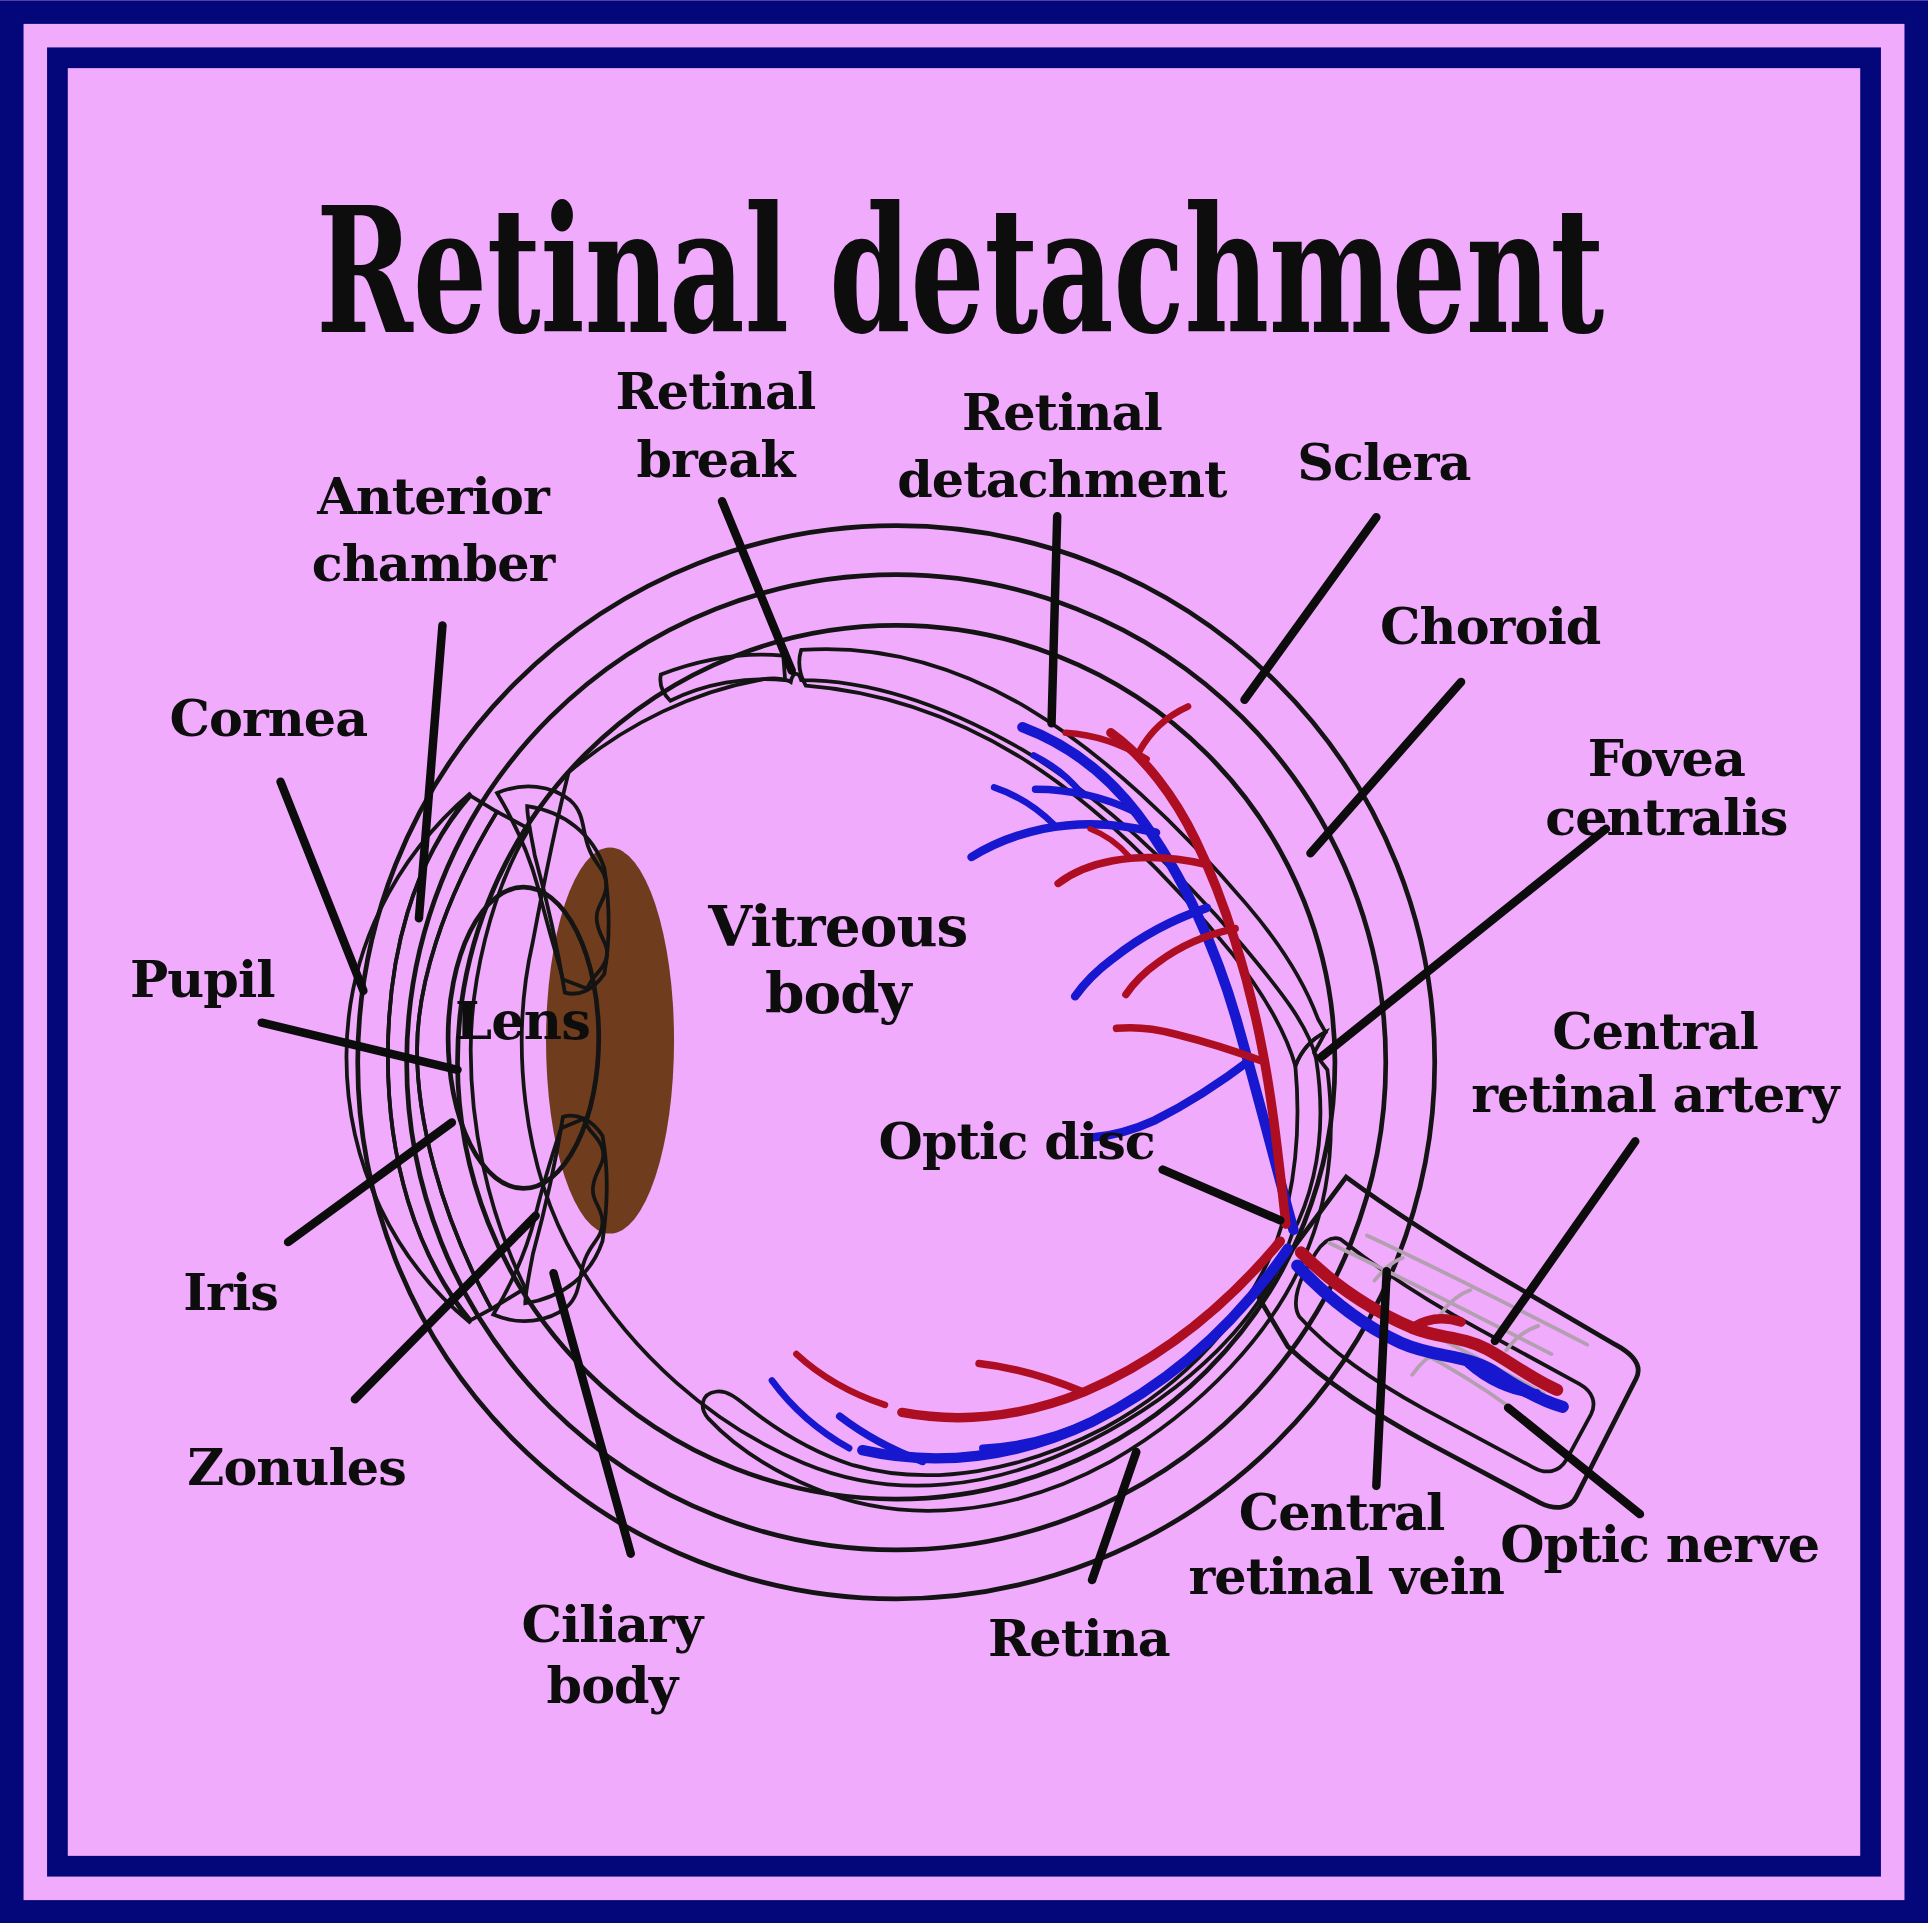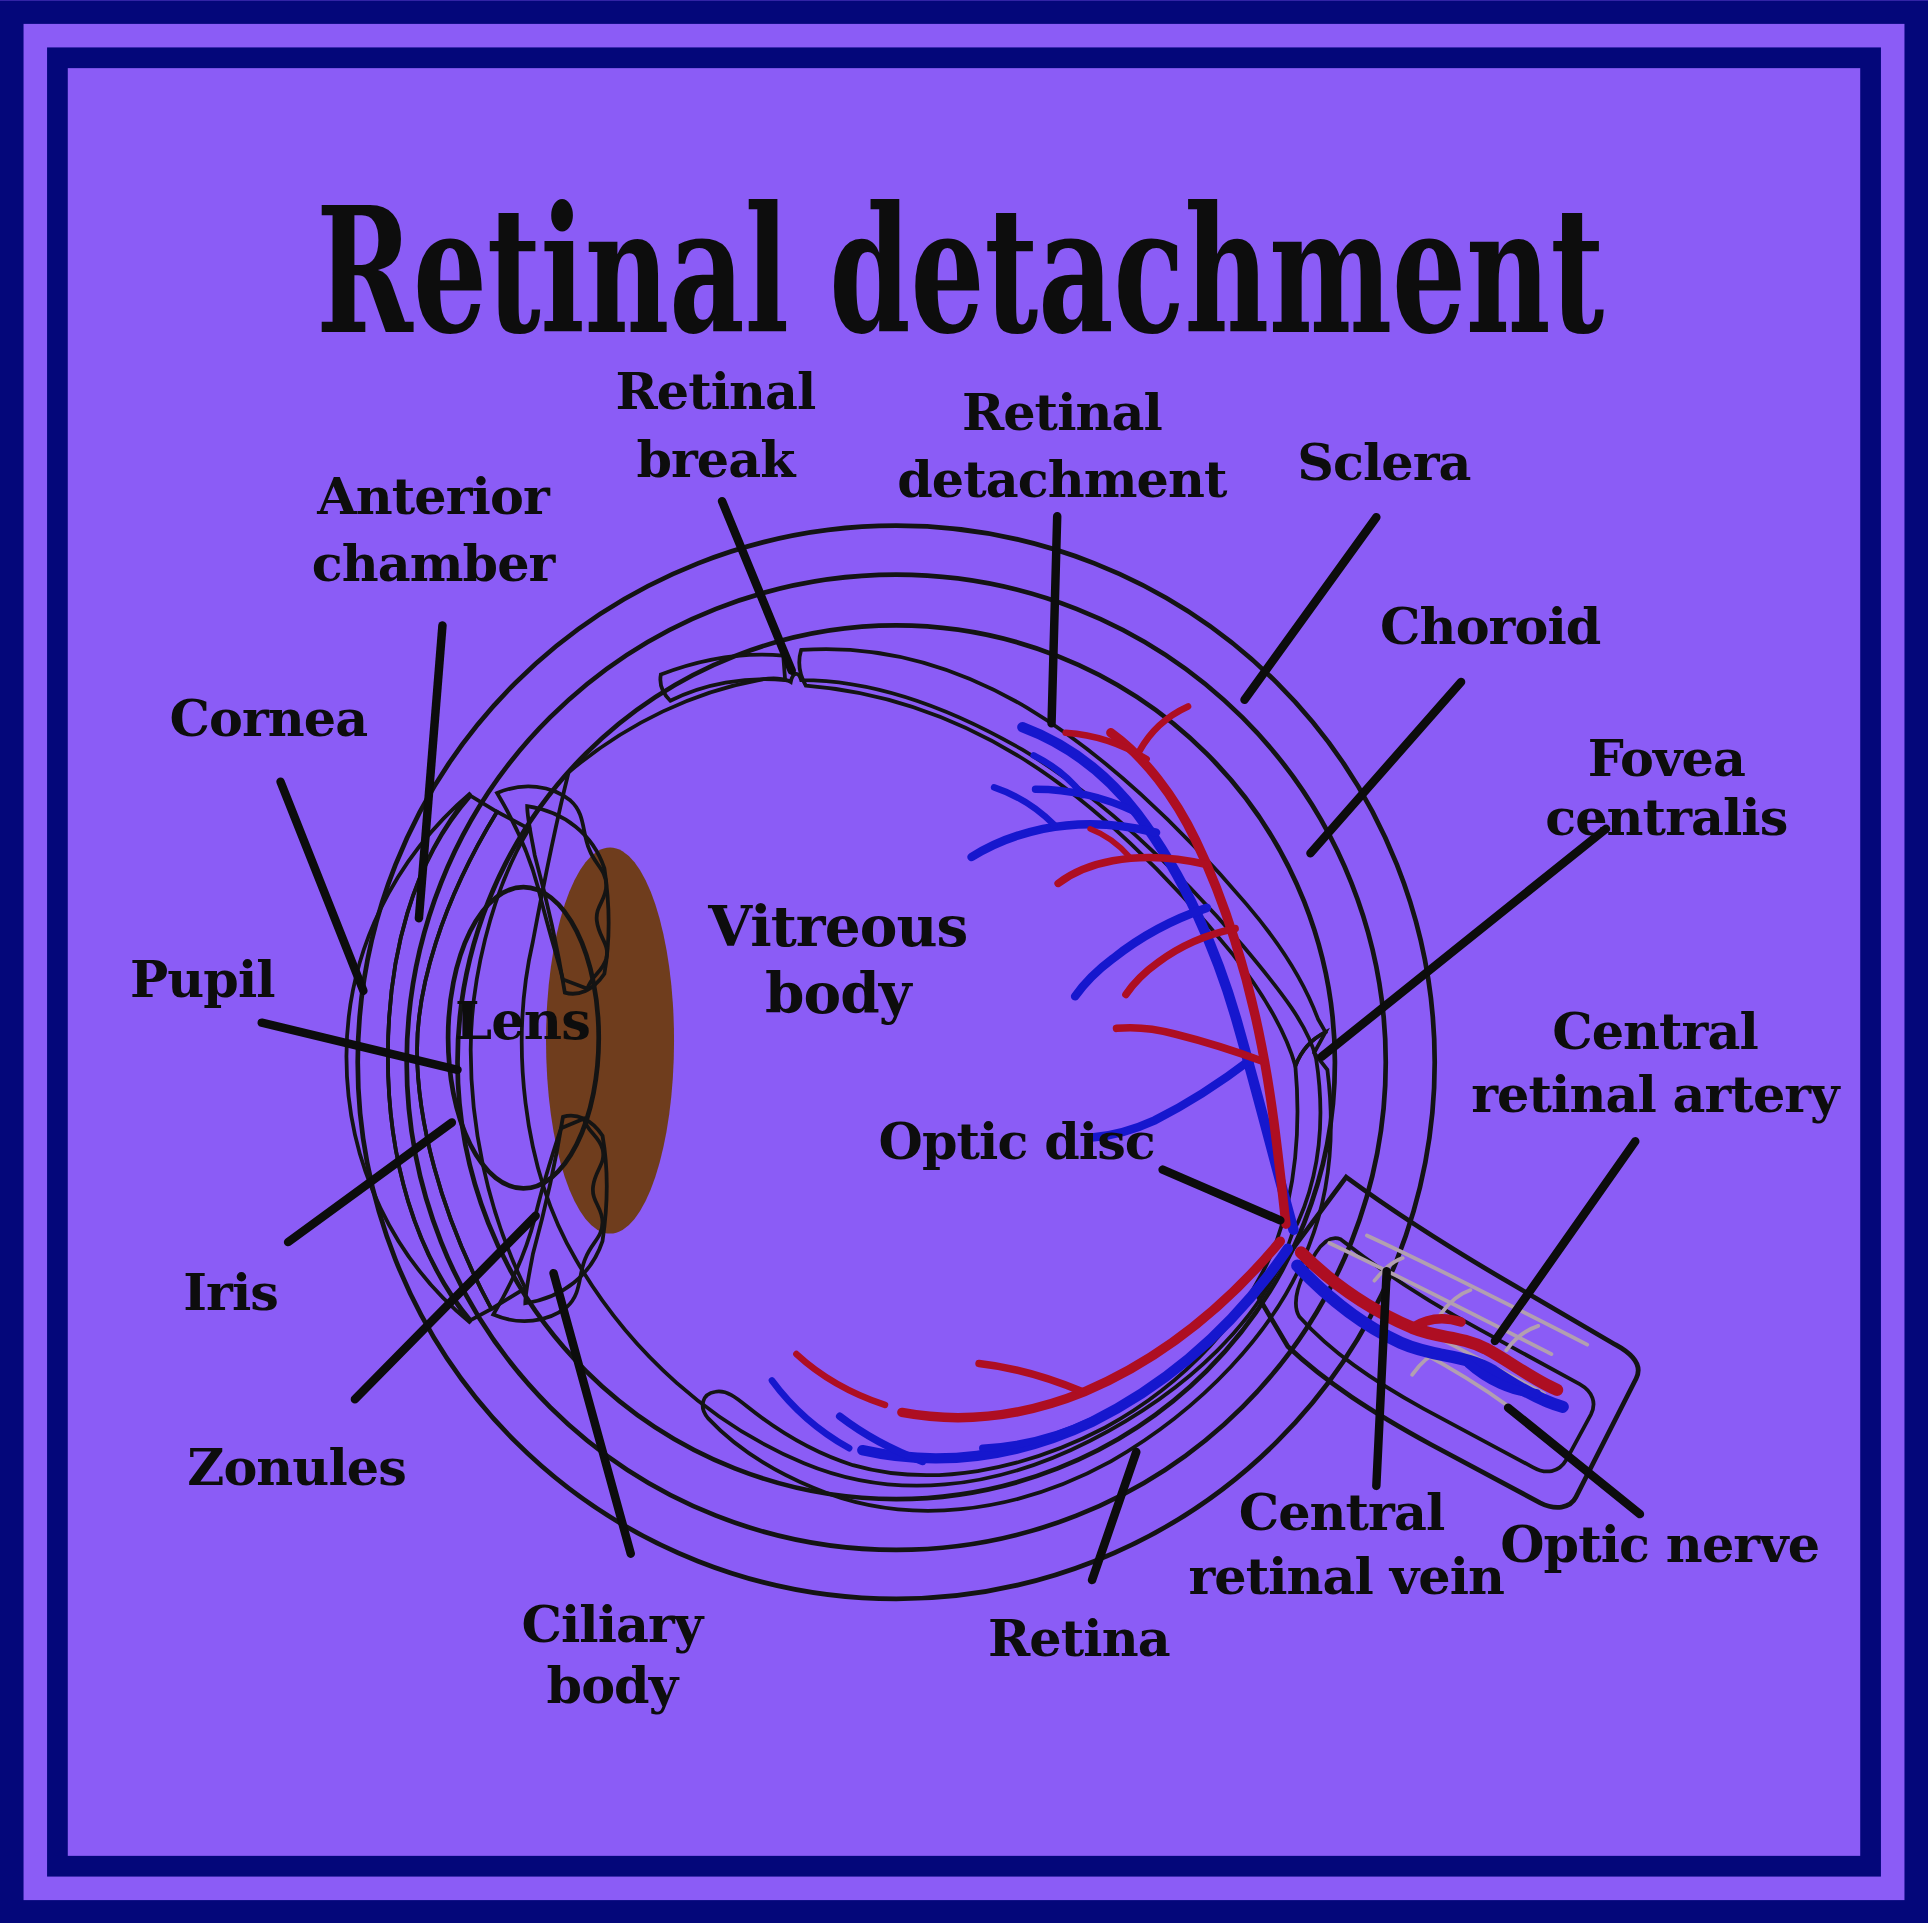--- a/index.html
+++ b/index.html
@@ -1,16 +1,16 @@
 <!DOCTYPE html>
 <html style="font-size:15px"><head>
 <meta charset="utf-8">
 <style>
   html,body{margin:0;padding:0;background:#ffffff;}
-  .page{position:relative;width:1928px;height:1924px;background:#8b5cf6;overflow:hidden;}
+  .page{position:relative;width:1928px;height:1924px;background:#f0abfc;overflow:hidden;}
   svg{position:absolute;left:0;top:0;}
   .lbl{font-family:"DejaVu Serif","Liberation Serif",serif;font-weight:700;fill:#0D0D0D;letter-spacing:-1px;}
   .ttl{font-family:"DejaVu Serif","Liberation Serif",serif;font-weight:700;fill:#0D0D0D;}
   .leader{stroke:#0c0c0c;stroke-width:9;stroke-linecap:round;fill:none;}
   .outline{stroke:#141414;fill:none;}
 </style>
 </head>
 <body>
 
 <div class="page">

